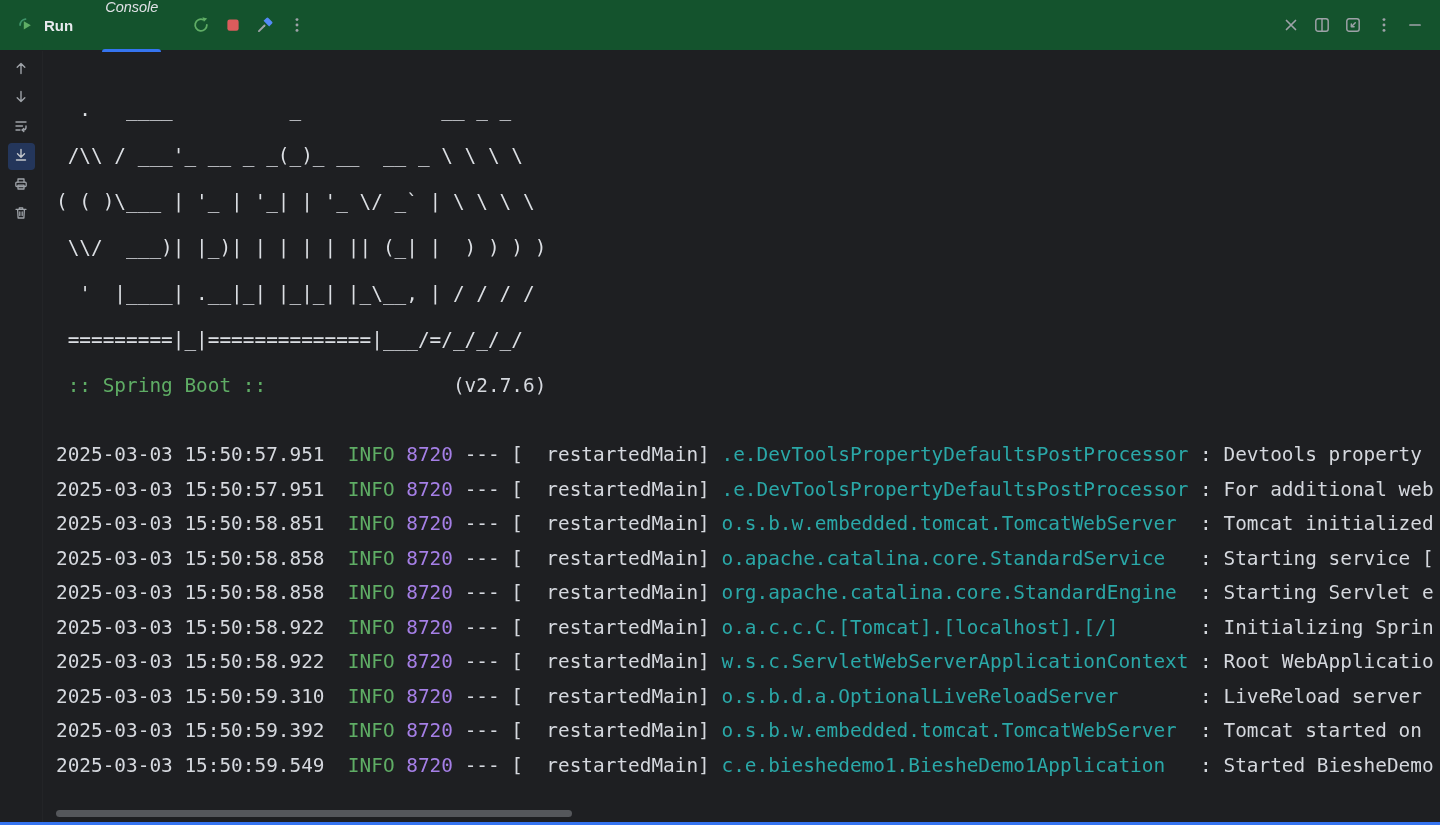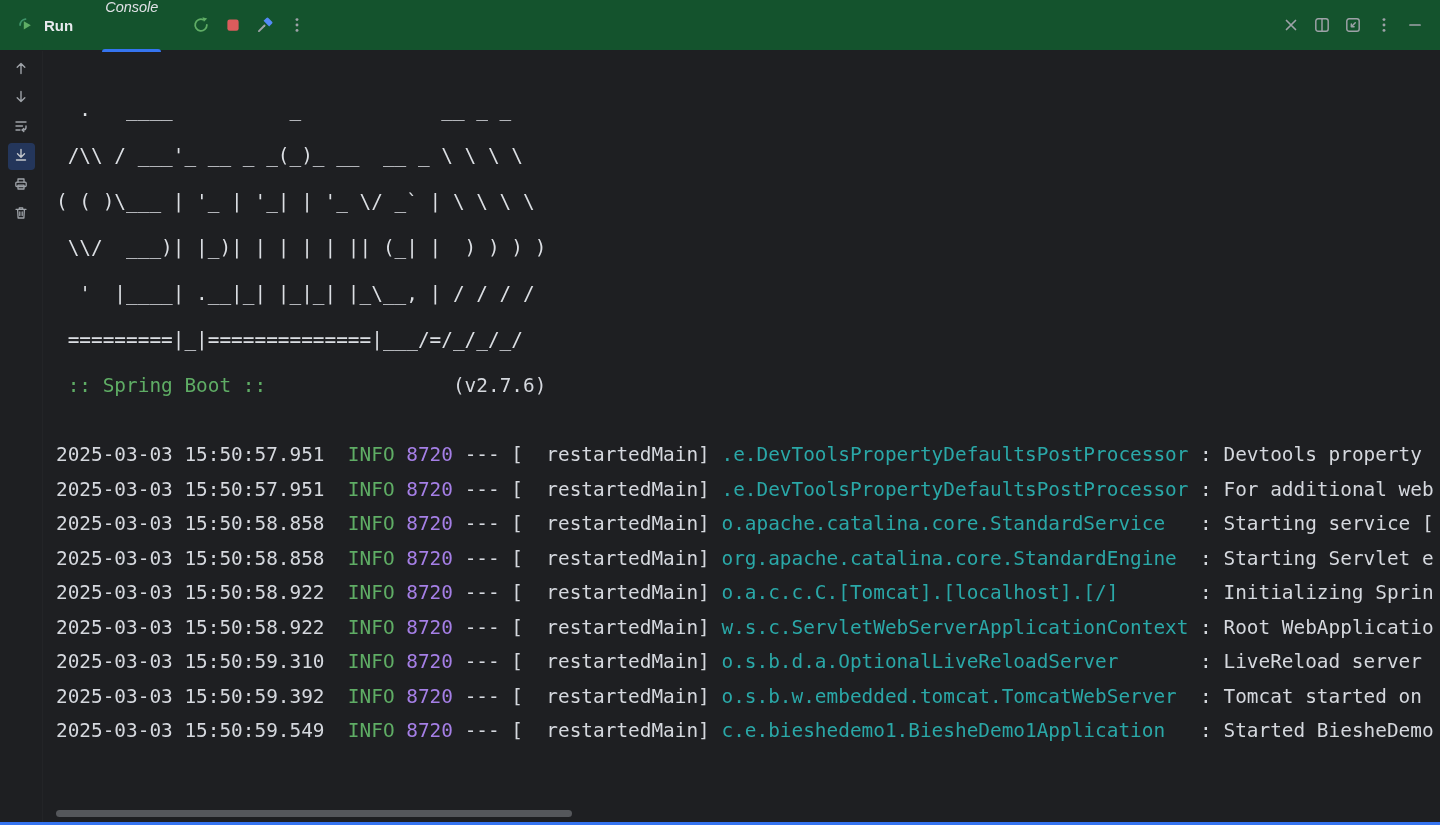--- a/index.html
+++ b/index.html
@@ -158,20 +158,21 @@
       <pre class="banner">  .   ____          _            __ _ _
  /\\ / ___'_ __ _ _(_)_ __  __ _ \ \ \ \
 ( ( )\___ | '_ | '_| | '_ \/ _` | \ \ \ \
  \\/  ___)| |_)| | | | | || (_| |  ) ) ) )
   '  |____| .__|_| |_|_| |_\__, | / / / /
  =========|_|==============|___/=/_/_/_/</pre>
       <div class="line"><span class="c-green"> :: Spring Boot ::</span><span>                </span><span>(v2.7.6)</span></div>
       <div class="log-lines">
           <div class="log-line"><span>2025-03-03 15:50:57.951 </span><span class="c-info"> INFO</span><span> </span><span class="c-pid">8720</span><span> --- [  restartedMain] </span><span class="c-logger">.e.DevToolsPropertyDefaultsPostProcessor</span><span> : Devtools property</span></div>
           <div class="log-line"><span>2025-03-03 15:50:57.951 </span><span class="c-info"> INFO</span><span> </span><span class="c-pid">8720</span><span> --- [  restartedMain] </span><span class="c-logger">.e.DevToolsPropertyDefaultsPostProcessor</span><span> : For additional web</span></div>
+          <div class="log-line"><span>2025-03-03 15:50:58.851 </span><span class="c-info"> INFO</span><span> </span><span class="c-pid">8720</span><span> --- [  restartedMain] </span><span class="c-logger">o.s.b.w.embedded.tomcat.TomcatWebServer</span><span>  : Tomcat initialized</span></div>
           <div class="log-line"><span>2025-03-03 15:50:58.858 </span><span class="c-info"> INFO</span><span> </span><span class="c-pid">8720</span><span> --- [  restartedMain] </span><span class="c-logger">o.apache.catalina.core.StandardService</span><span>   : Starting service [</span></div>
           <div class="log-line"><span>2025-03-03 15:50:58.858 </span><span class="c-info"> INFO</span><span> </span><span class="c-pid">8720</span><span> --- [  restartedMain] </span><span class="c-logger">org.apache.catalina.core.StandardEngine</span><span>  : Starting Servlet e</span></div>
           <div class="log-line"><span>2025-03-03 15:50:58.922 </span><span class="c-info"> INFO</span><span> </span><span class="c-pid">8720</span><span> --- [  restartedMain] </span><span class="c-logger">o.a.c.c.C.[Tomcat].[localhost].[/]</span><span>       : Initializing Sprin</span></div>
           <div class="log-line"><span>2025-03-03 15:50:58.922 </span><span class="c-info"> INFO</span><span> </span><span class="c-pid">8720</span><span> --- [  restartedMain] </span><span class="c-logger">w.s.c.ServletWebServerApplicationContext</span><span> : Root WebApplicatio</span></div>
           <div class="log-line"><span>2025-03-03 15:50:59.310 </span><span class="c-info"> INFO</span><span> </span><span class="c-pid">8720</span><span> --- [  restartedMain] </span><span class="c-logger">o.s.b.d.a.OptionalLiveReloadServer</span><span>       : LiveReload server</span></div>
           <div class="log-line"><span>2025-03-03 15:50:59.392 </span><span class="c-info"> INFO</span><span> </span><span class="c-pid">8720</span><span> --- [  restartedMain] </span><span class="c-logger">o.s.b.w.embedded.tomcat.TomcatWebServer</span><span>  : Tomcat started on</span></div>
           <div class="log-line"><span>2025-03-03 15:50:59.549 </span><span class="c-info"> INFO</span><span> </span><span class="c-pid">8720</span><span> --- [  restartedMain] </span><span class="c-logger">c.e.bieshedemo1.BiesheDemo1Application</span><span>   : Started BiesheDemo</span></div>
         </div>
       <div class="hscroll-thumb"></div>
     </div>

